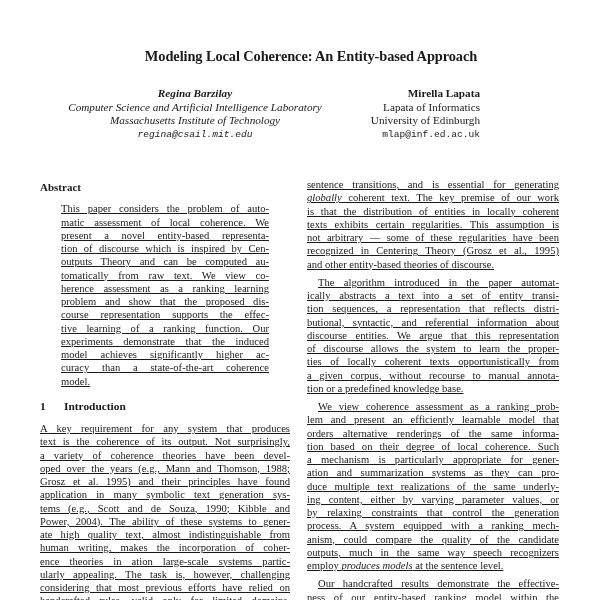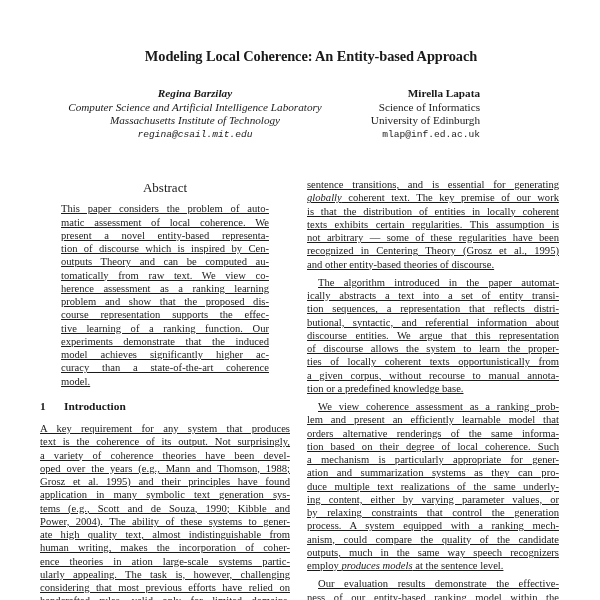--- a/index.html
+++ b/index.html
@@ -21,21 +21,21 @@
   .author-name { font-weight: bold; }
   .email { font-family: "Liberation Mono", "DejaVu Sans Mono", monospace; font-size: 9.6px; }
 
   .col {
     position: absolute; top: 178px; font-size: 10.6px; line-height: 13.25px;
     text-align: justify;
   }
   .col.left { left: 40px; width: 250px; }
   .col.right { left: 307px; width: 252px; }
   .abstract-heading {
-    text-align: center; font-weight: normal; font-size: 13px; margin: 3px 0 8px 0;
+    font-weight: bold; font-size: 11px; margin: 3px 0 8px 0;
   }
   .abstract-body { margin: 8px 21px; hyphens: manual; }
   .section-heading {
     font-weight: bold; font-size: 11.4px; margin: 12px 0 9px 0;
   }
   .section-heading .num { display: inline-block; width: 24px; }
   .para { margin: 0 0 5px 0; }
   .para.first { text-indent: 0; }
   .l { display: block; text-align-last: justify; white-space: nowrap; text-decoration: underline; }
   .l.last { text-align-last: left; }
@@ -48,21 +48,21 @@
 
 <div class="author-block left">
   <div class="author-name">Regina Barzilay</div>
   <div>Computer Science and Artificial Intelligence Laboratory</div>
   <div>Massachusetts Institute of Technology</div>
   <div class="email">regina@csail.mit.edu</div>
 </div>
 
 <div class="author-block right">
   <div class="author-name">Mirella Lapata</div>
-  <div>Science of Informatics</div>
+  <div>Lapata of Informatics</div>
   <div>University of Edinburgh</div>
   <div class="email">mlap@inf.ed.ac.uk</div>
 </div>
 
 <div class="col left">
   <div class="abstract-heading">Abstract</div>
   <div class="abstract-body" id="abstract-body">
       <span class="l">This paper considers the problem of auto-</span>
       <span class="l">matic assessment of local coherence. We</span>
       <span class="l">present a novel entity-based representa-</span>
@@ -115,16 +115,16 @@
       <span class="l">of discourse allows the system to learn the proper-</span>
       <span class="l">ties of locally coherent texts opportunistically from</span>
       <span class="l">a given corpus, without recourse to manual annota-</span>
       <span class="l last">tion or a predefined knowledge base.</span>
     </div>
   <div class="para">
     <span id="rc-p3-lines"><span class="l" style="text-indent: 11px;">We view coherence assessment as a ranking prob-</span><span class="l">lem and present an efficiently learnable model that</span><span class="l">orders alternative renderings of the same informa-</span><span class="l">tion based on their degree of local coherence. Such</span><span class="l">a mechanism is particularly appropriate for gener-</span><span class="l">ation and summarization systems as they can pro-</span><span class="l">duce multiple text realizations of the same underly-</span><span class="l">ing content, either by varying parameter values, or</span><span class="l">by relaxing constraints that control the generation</span><span class="l">process. A system equipped with a ranking mech-</span><span class="l">anism, could compare the quality of the candidate</span><span class="l">outputs, much in the same way speech recognizers</span></span>
     <span class="l last"><span>employ </span><em>produces models</em><span> at the sentence level.</span></span>
   </div>
   <div class="para" id="rc-p4">
-      <span class="l" style="text-indent: 11px;">Our evaluation results demonstrate the effective-</span>
+      <span class="l" style="text-indent: 11px;">Our handcrafted results demonstrate the effective-</span>
       <span class="l">ness of our entity-based ranking model within the</span>
     </div>
 </div>
 
 </body></html>

